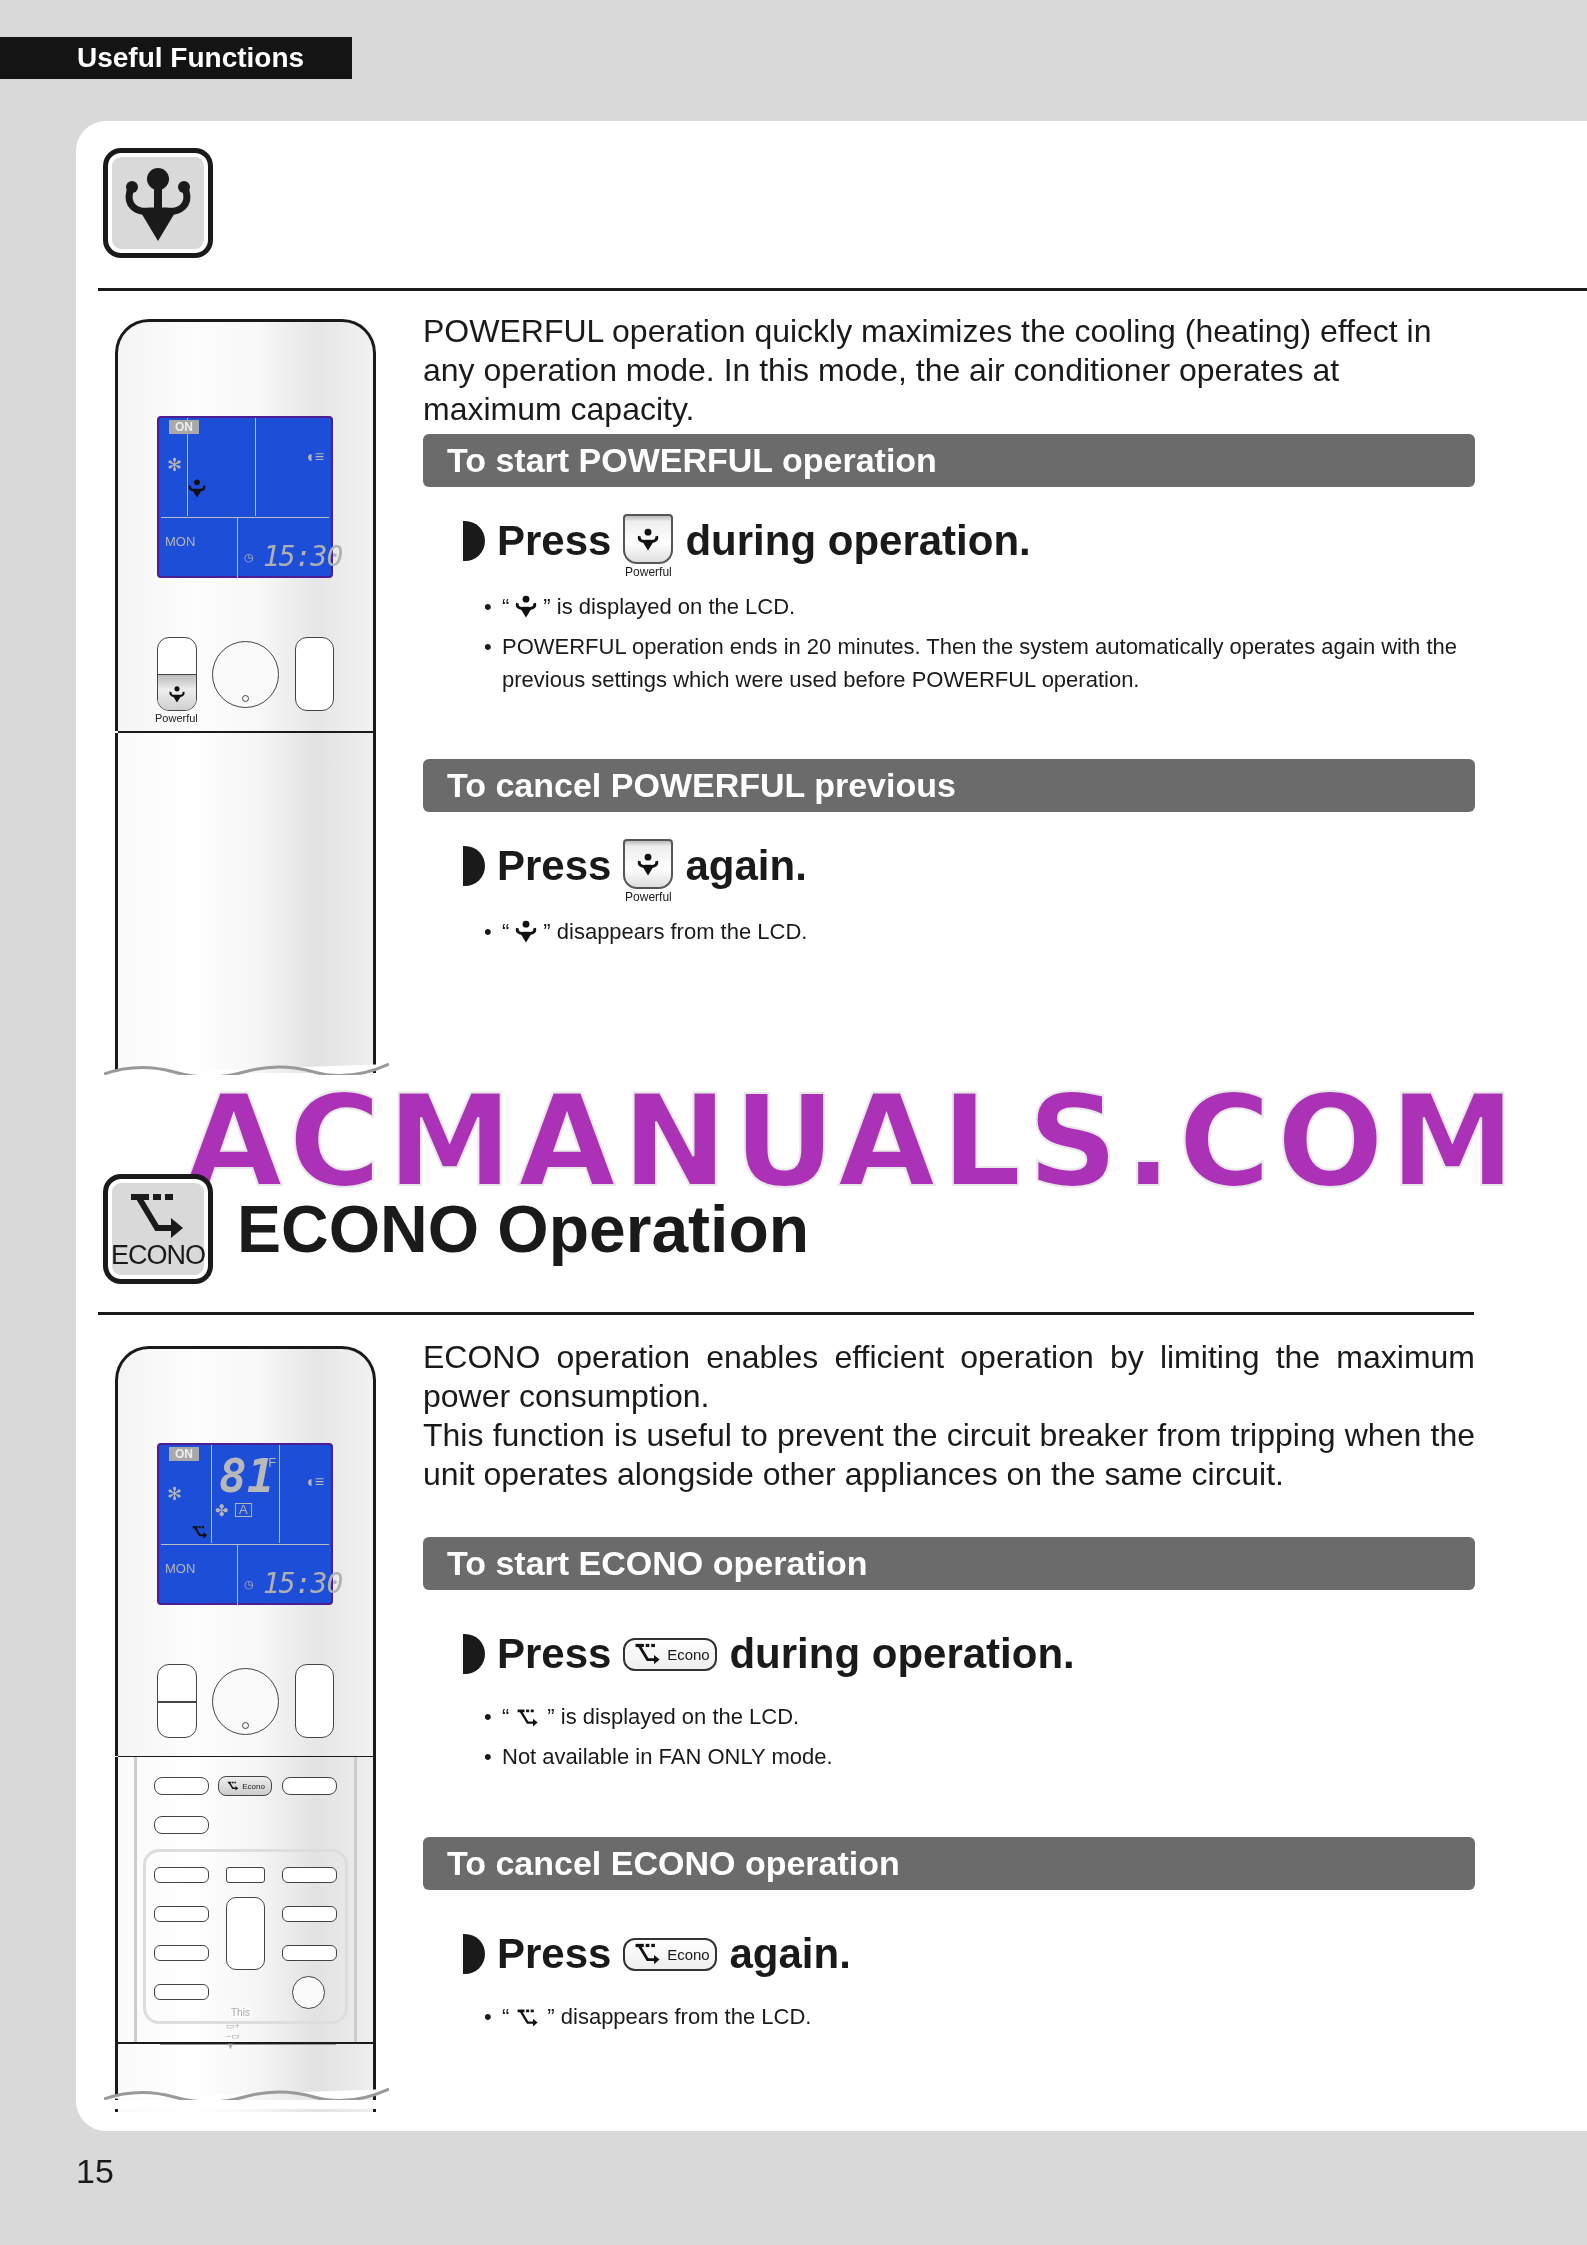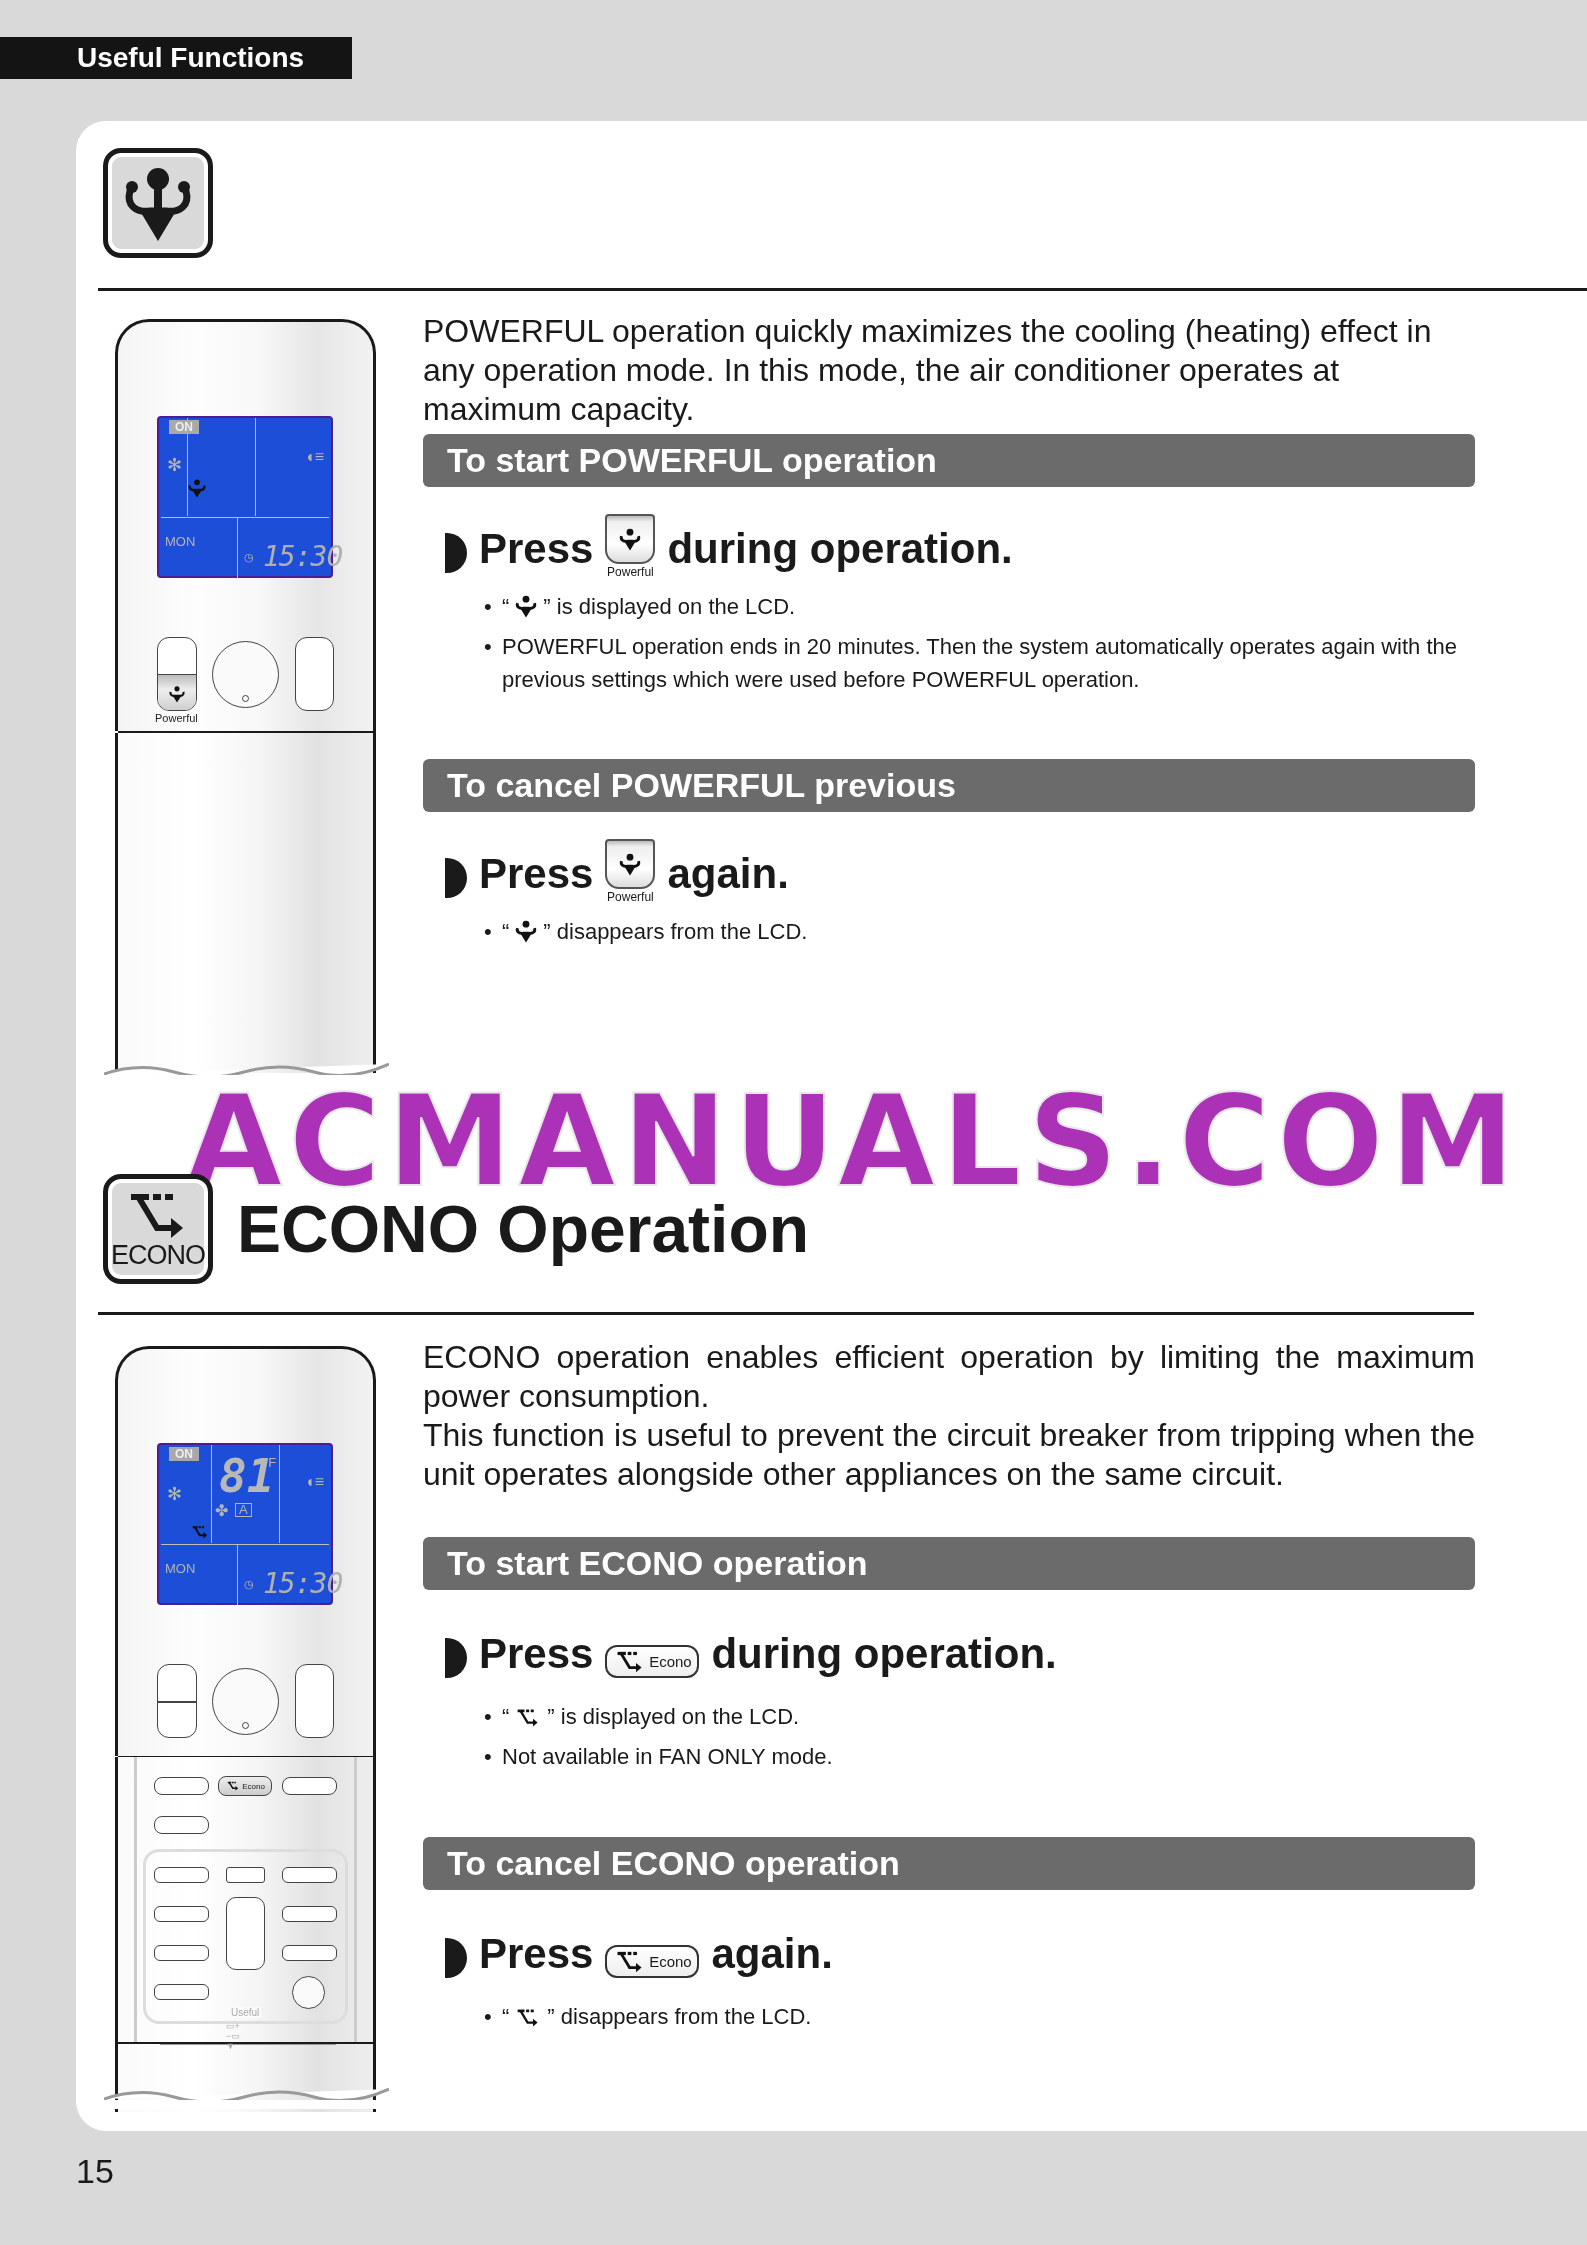--- a/index.html
+++ b/index.html
@@ -29,21 +29,21 @@
   .rlabel { position: absolute; font-size: 11px; color: #222; }
   .remote-lower { position: absolute; border-left: 3px solid #1a1a1a; border-right: 3px solid #1a1a1a; background: linear-gradient(90deg, #fafafa 0%, #fff 30%, #f5f5f5 55%, #e2e2e2 78%, #eee 100%); }
   .wave { position: absolute; }
   .small-btn { position: absolute; border: 1.2px solid #444; border-radius: 8px; background: #fff; }
 
   .intro { position: absolute; left: 423px; font-size: 32px; line-height: 39px; color: #1a1a1a; }
   .intro.justify { text-align: justify; width: 1052px; }
 
   .bar { position: absolute; left: 423px; width: 1052px; height: 53px; background: #6b6b6b; border-radius: 6px; color: #fff; font-weight: bold; font-size: 34px; line-height: 53px; padding-left: 24px; }
 
-  .step { position: absolute; left: 445px; display: flex; align-items: flex-end; font-weight: bold; font-size: 42px; }
+  .step { position: absolute; left: 463px; display: flex; align-items: center; font-weight: bold; font-size: 42px; }
   .step-marker { width: 22px; height: 40px; background: #1a1a1a; border-radius: 0 20px 20px 0; margin-right: 12px; }
   .step-btn-pw { display: inline-flex; flex-direction: column; align-items: center; margin: 0 12px; position: relative; top: 6px; }
   .pw-key { width: 50px; height: 50px; border: 2px solid #555; border-radius: 4px 4px 14px 14px; background: linear-gradient(180deg, #bbb 0%, #eee 12%, #fff 60%, #ddd 100%); display: flex; align-items: center; justify-content: center; }
   .pw-cap { font-size: 12px; font-weight: normal; margin-top: 1px; }
   .econo-key { display: inline-flex; align-items: center; justify-content: center; width: 94px; height: 33px; border: 2px solid #333; border-radius: 12px; background: linear-gradient(180deg, #fff 0%, #eee 100%); margin: 0 12px; gap: 2px; }
   .econo-key span { font-size: 15px; font-weight: normal; }
 
   .bullets { position: absolute; left: 484px; font-size: 22px; line-height: 33px; color: #1a1a1a; }
   .bullet { display: flex; }
   .bullet .dot { width: 18px; flex-shrink: 0; }
@@ -259,21 +259,21 @@
   <div class="small-btn" style="left:154px; top:1867px; width:55px; height:16px; border-radius:6px;"></div>
   <div class="small-btn" style="left:226px; top:1867px; width:39px; height:16px; border-radius:3px;"></div>
   <div class="small-btn" style="left:282px; top:1867px; width:55px; height:16px; border-radius:6px;"></div>
   <div class="small-btn" style="left:154px; top:1906px; width:55px; height:16px; border-radius:6px;"></div>
   <div class="small-btn" style="left:226px; top:1897px; width:39px; height:73px; border-radius:10px;"></div>
   <div class="small-btn" style="left:282px; top:1906px; width:55px; height:16px; border-radius:6px;"></div>
   <div class="small-btn" style="left:154px; top:1945px; width:55px; height:16px; border-radius:6px;"></div>
   <div class="small-btn" style="left:282px; top:1945px; width:55px; height:16px; border-radius:6px;"></div>
   <div class="small-btn" style="left:154px; top:1984px; width:55px; height:16px; border-radius:6px;"></div>
   <div class="rdial" style="left:292px; top:1976px; width:33px; height:33px;"></div>
-  <div class="rlabel" style="left:229px; top:2007px; font-size:10px; color:#aaa; background:#fbfbfb; padding:0 2px;">Useful</div>
+  <div class="rlabel" style="left:229px; top:2007px; font-size:10px; color:#aaa; background:#fbfbfb; padding:0 2px;">This</div>
   <div class="rlabel" style="left:226px; top:2021px; font-size:9px; color:#aaa;">▭+ −▭ ▼</div>
   <svg class="wave" style="left:104px; top:2085px;" width="285" height="24" viewBox="0 0 285 24">
     <path d="M0 14 Q35 2 70 12 T140 12 T210 12 T285 4" fill="#fff" stroke="#999" stroke-width="3"></path>
     <rect x="0" y="15" width="285" height="9" fill="#fff"></rect>
   </svg>
 </div>
 
 <div class="intro justify" style="top:1338px;">ECONO operation enables efficient operation by limiting the maximum power consumption.</div>
 <div class="intro justify" style="top:1416px;">This function is useful to prevent the circuit breaker from tripping when the unit operates alongside other appliances on the same circuit.</div>
 

